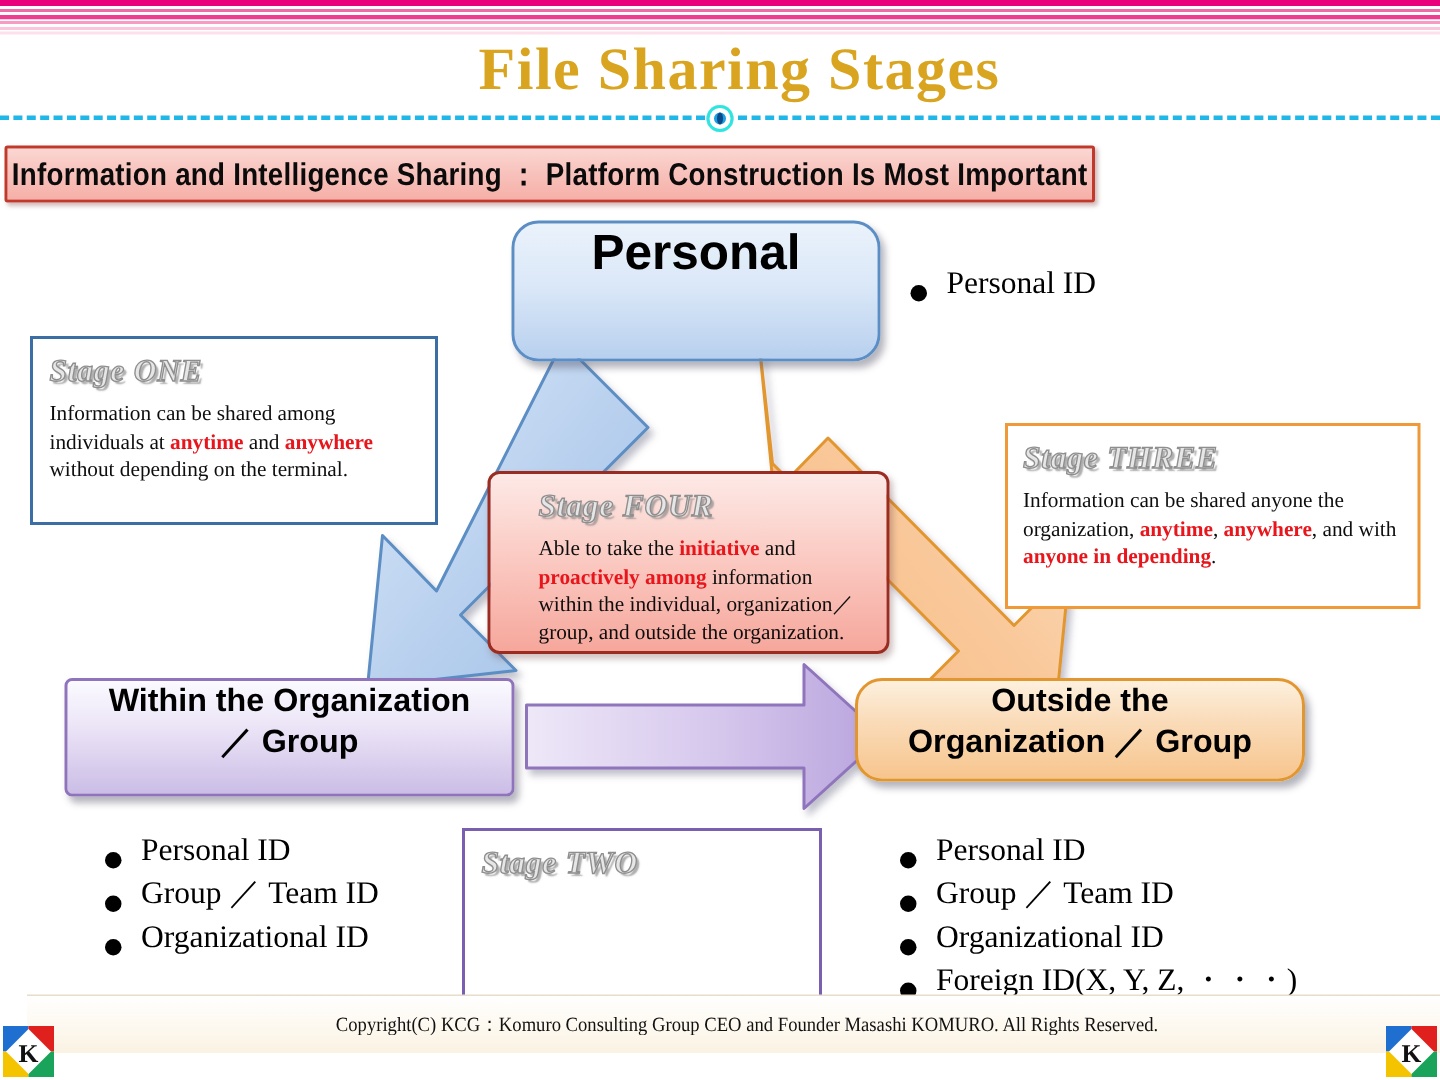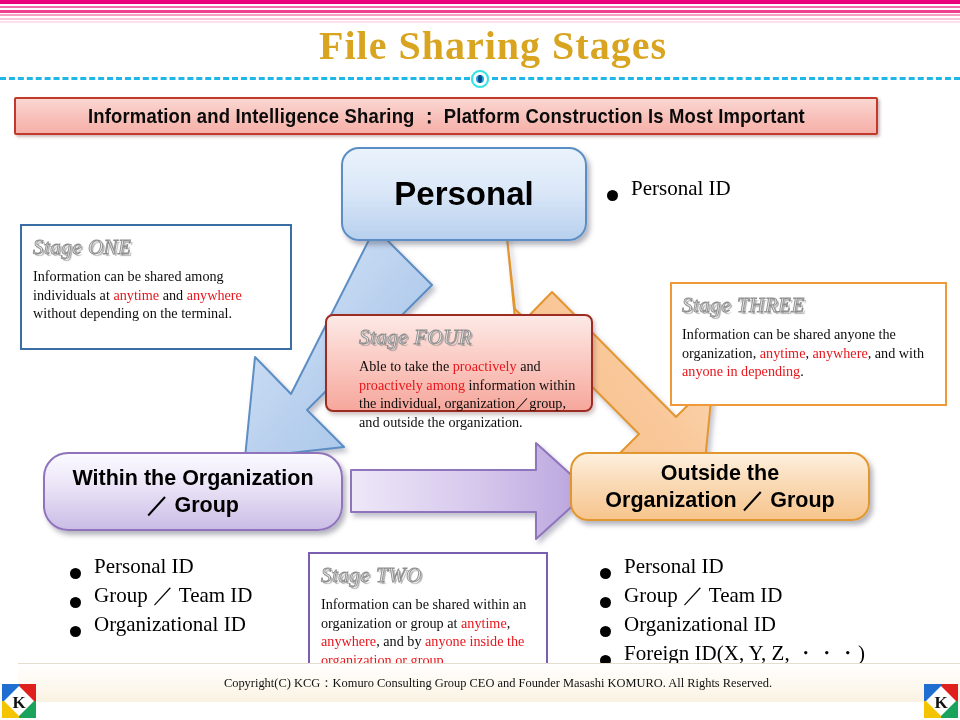--- a/index.html
+++ b/index.html
@@ -67,22 +67,22 @@
     position: absolute;
     left: 7px; top: 5px;
     width: 4px; height: 8px;
     border-radius: 50%;
     background: #0b4a8a;
   }
 
   
   #subtitle-banner {
     position: absolute;
-    left: 14px; top: 97px;
-    width: 864px; height: 38px;
+    left: 3px; top: 97px;
+    width: 727px; height: 38px;
     box-sizing: border-box;
     border: 2px solid #c0392b;
     border-radius: 2px;
     background: linear-gradient(to bottom, #fbd7d2 0%, #f8c3bd 45%, #f6b0a8 100%);
     box-shadow: 2px 2px 3px rgba(120,60,60,.35);
     display: flex;
     align-items: center;
     justify-content: center;
   }
   #subtitle-text {
@@ -93,42 +93,42 @@
     transform: scaleX(0.88);
     white-space: nowrap;
     letter-spacing: .2px;
   }
 
   
   .node {
     position: absolute;
     box-sizing: border-box;
     display: flex;
-    align-items: center;
+    align-items: flex-start;
     justify-content: center;
     text-align: center;
     font-family: "Liberation Sans", sans-serif;
     font-weight: bold;
     color: #000;
     box-shadow: 3px 4px 5px rgba(90,90,110,.45);
     z-index: 6;
   }
   #node-personal {
     left: 341px; top: 147px;
     width: 246px; height: 94px;
     border: 2px solid #5b8ec4;
     border-radius: 18px;
     background: linear-gradient(to bottom, #eaf2fb 0%, #dbe8f8 45%, #b8d0ee 100%);
     font-size: 33px;
   }
   #node-within {
     left: 43px; top: 452px;
     width: 300px; height: 79px;
     border: 2px solid #8f74bb;
-    border-radius: 25px;
+    border-radius: 5px;
     background: linear-gradient(to bottom, #fbfaff 0%, #ece5f7 40%, #cbbde6 100%);
     font-size: 21.5px;
     line-height: 27px;
   }
   #node-outside {
     left: 570px; top: 452px;
     width: 300px; height: 69px;
     border: 2px solid #e2962f;
     border-radius: 18px;
     background: linear-gradient(to bottom, #fdf0de 0%, #fadcba 40%, #f7c58d 100%);
@@ -148,36 +148,36 @@
   
   .stage-box {
     position: absolute;
     box-sizing: border-box;
     padding: 9px 11px 8px 11px;
     z-index: 8;
   }
   .stage-title {
     font-family: "Liberation Serif", serif;
     font-style: italic;
-    font-weight: normal;
+    font-weight: bold;
     font-size: 21px;
     letter-spacing: .5px;
     color: #e6e6e6;
     -webkit-text-stroke: 0.9px #8e8e8e;
     text-shadow: 2px 2px 1px rgba(130,130,130,.65);
     margin-bottom: 7px;
     white-space: nowrap;
   }
   .stage-body {
     font-family: "Liberation Serif", serif;
     font-size: 14.2px;
     line-height: 18.5px;
     color: #0d0d0d;
   }
-  .stage-body b { color: #e8161c; font-weight: normal; }
+  .stage-body b { color: #e8161c; font-weight: bold; }
 
   #stage-one {
     left: 20px; top: 224px;
     width: 272px; height: 126px;
     background: #ffffff;
     border: 2.5px solid #3a6ea5;
   }
   #stage-three {
     left: 670px; top: 282px;
     width: 277px; height: 124px;
@@ -186,21 +186,21 @@
     padding-left: 10px;
   }
   #stage-two {
     left: 308px; top: 552px;
     width: 240px; height: 122px;
     background: #ffffff;
     border: 2.5px solid #7a5fb0;
   }
   #stage-four {
     left: 325px; top: 314px;
-    width: 268px; height: 98px;
+    width: 268px; height: 122px;
     border: 2px solid #9b2c22;
     border-radius: 8px;
     background: linear-gradient(to bottom, #fde9e6 0%, #fbcfc8 40%, #f6a79c 100%);
     box-shadow: 2px 3px 4px rgba(120,80,80,.35);
     padding-left: 32px;
   }
 
   
   .bullet-list {
     position: absolute;
@@ -341,26 +341,25 @@
   <div class="stage-body"><span>Information can be shared among individuals at </span><b>anytime</b><span> and </span><b>anywhere</b><span> without depending on the terminal.</span></div>
 </div>
 
 <div class="stage-box" id="stage-three">
   <div class="stage-title">Stage THREE</div>
   <div class="stage-body"><span>Information can be shared anyone the organization, </span><b>anytime</b><span>, </span><b>anywhere</b><span>, and with </span><b>anyone in depending</b><span>.</span></div>
 </div>
 
 <div class="stage-box" id="stage-four">
   <div class="stage-title">Stage FOUR</div>
-  <div class="stage-body"><span>Able to take the </span><b>proactively</b><span> and </span><b>proactively among</b><span> information within the individual, organization／group, and outside the organization.</span></div>
+  <div class="stage-body"><span>Able to take the </span><b>initiative</b><span> and </span><b>proactively among</b><span> information within the individual, organization／group, and outside the organization.</span></div>
 </div>
 
 <div class="stage-box" id="stage-two">
   <div class="stage-title">Stage TWO</div>
-  <div class="stage-body"><span>Information can be shared within an organization or group at </span><b>anytime</b><span>, </span><b>anywhere</b><span>, and by </span><b>anyone inside the organization or group</b><span>.</span></div>
 </div>
 
 <div class="bullet-list" id="list-personal">
     <div class="bullet-row">
       <span class="bullet-dot"></span>
       <span>Personal ID</span>
     </div>
   </div>
 <div class="bullet-list" id="list-within">
     <div class="bullet-row">

